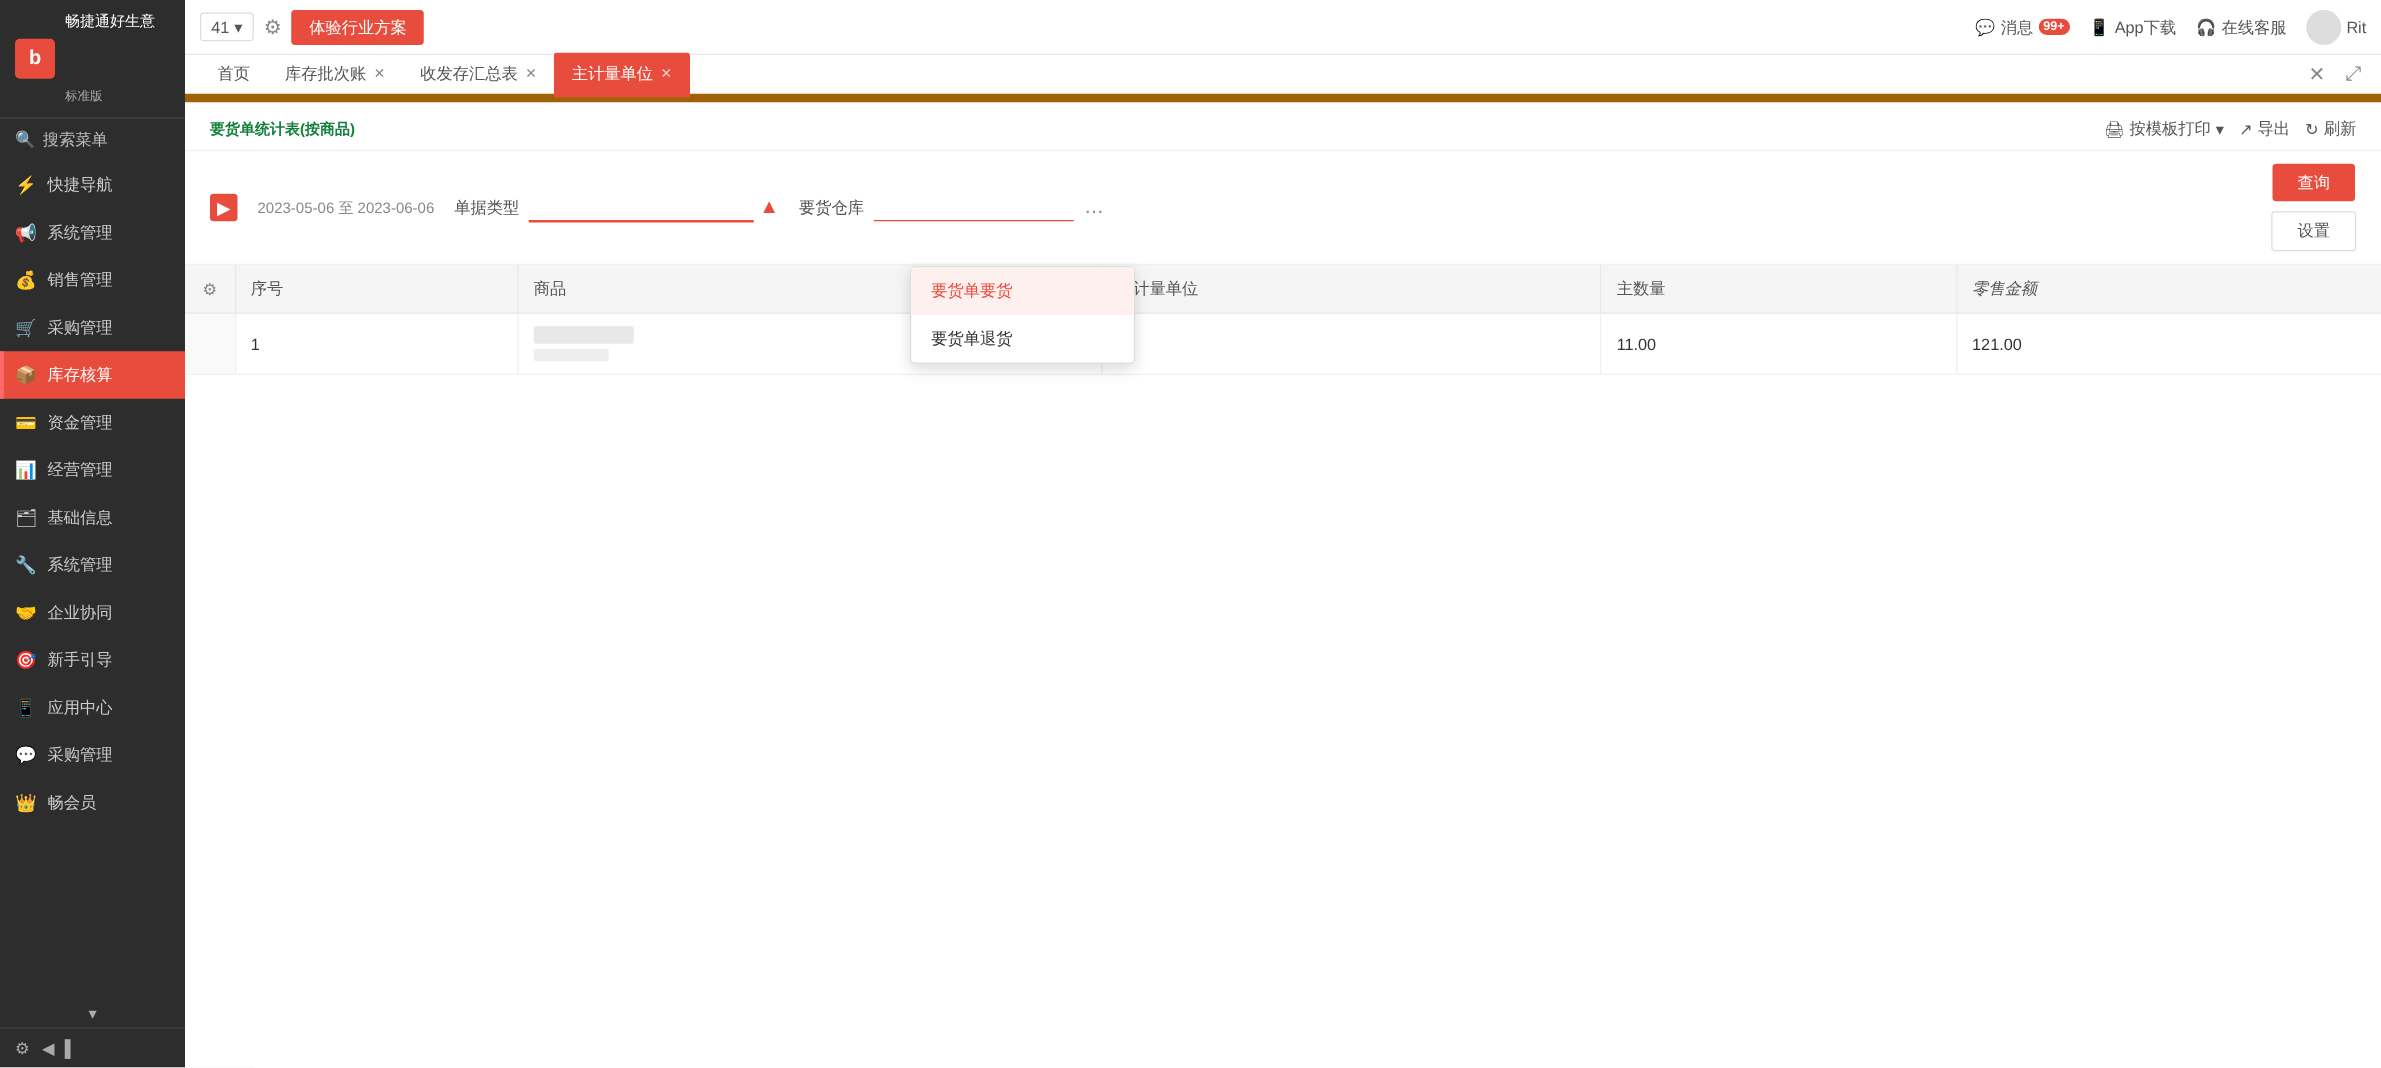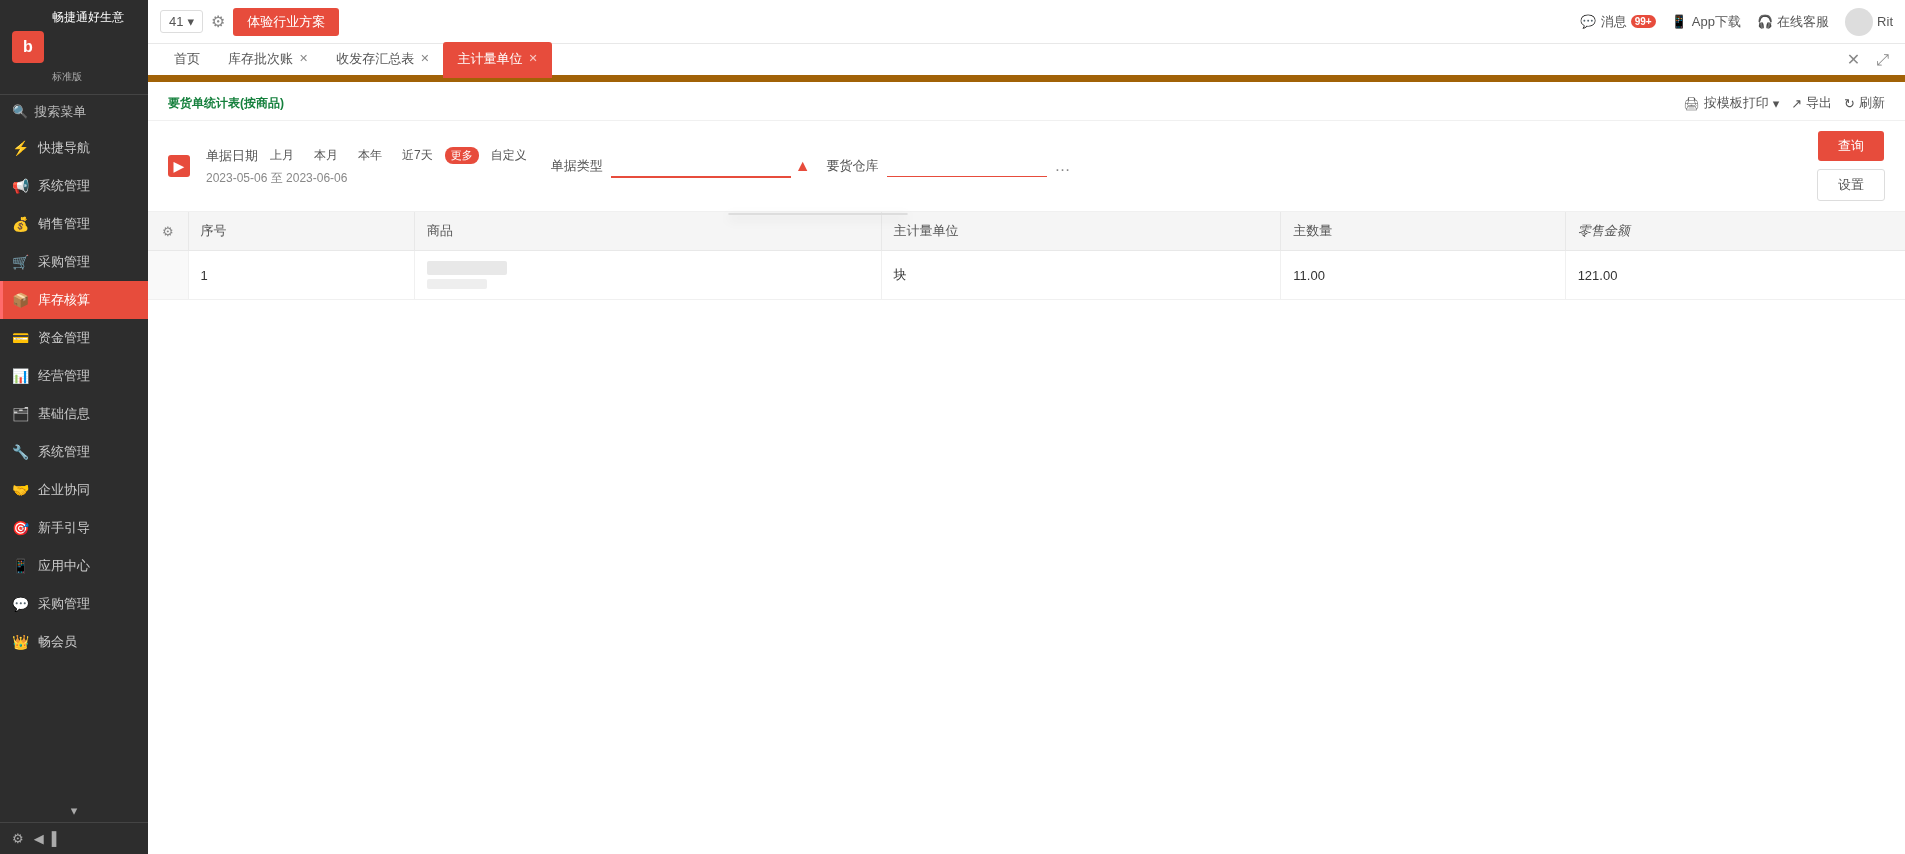--- a/index.html
+++ b/index.html
@@ -602,40 +602,33 @@
           <span>↻</span>
           <span>刷新</span>
         </div>
       </div>
     </div>
 
     <div class="filter-bar" style="position:relative;">
       <div class="expand-btn">▶</div>
 
       <div class="date-filter">
-        <div class="date-tabs">
-          <span class="filter-label">单据日期</span>
-          <span class="date-tab">上月</span>
-          <span class="date-tab">本月</span>
-          <span class="date-tab">本年</span>
-          <span class="date-tab">近7天</span>
-          <span class="date-tab more">更多</span>
-          <span class="date-tab custom">自定义</span>
-        </div>
         <div class="date-range">2023-05-06 至 2023-06-06</div>
       </div>
 
       <div class="filter-group">
         <span class="filter-label">单据类型</span>
         <div class="filter-select-wrapper" style="position:relative;">
           <input class="filter-input" style="border-bottom: 2px solid rgb(231, 76, 60); width: 180px;">
           <span class="filter-dropdown-btn" style="position:static; margin-left: 4px; color:#e74c3c;">▲</span>
         </div>
 
         <div class="dropdown-overlay" id="type-dropdown">
+        <div class="dropdown-item selected">要货单要货</div>
+            <div class="dropdown-item">要货单退货</div>
           </div>
       </div>
 
       <div class="filter-group">
         <span class="filter-label">要货仓库</span>
         <input class="filter-input" style="width: 160px;">
         <span class="filter-more-btn">…</span>
       </div>
 
       <div class="filter-right">

